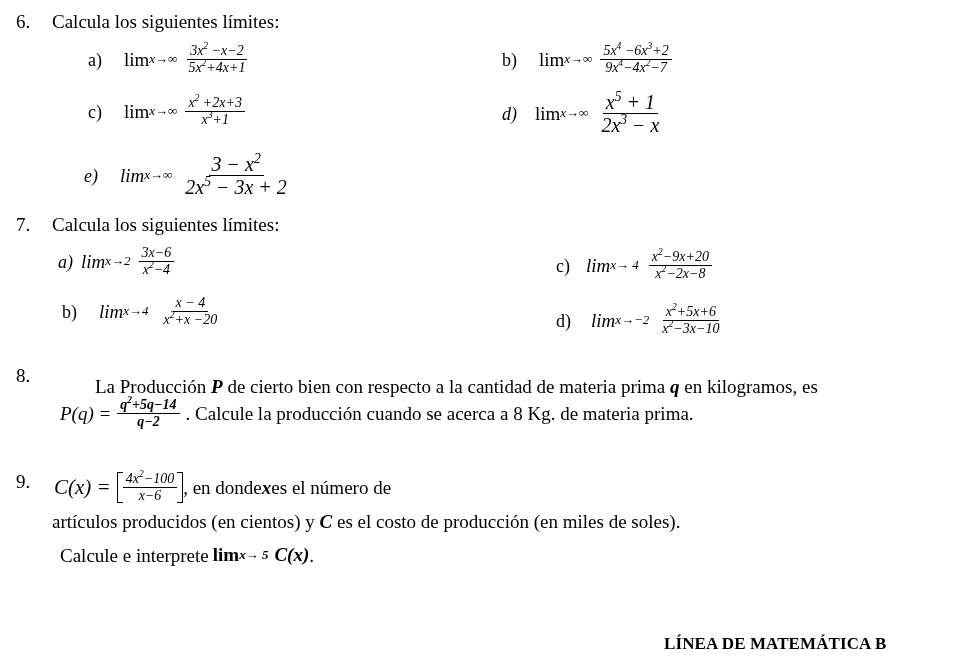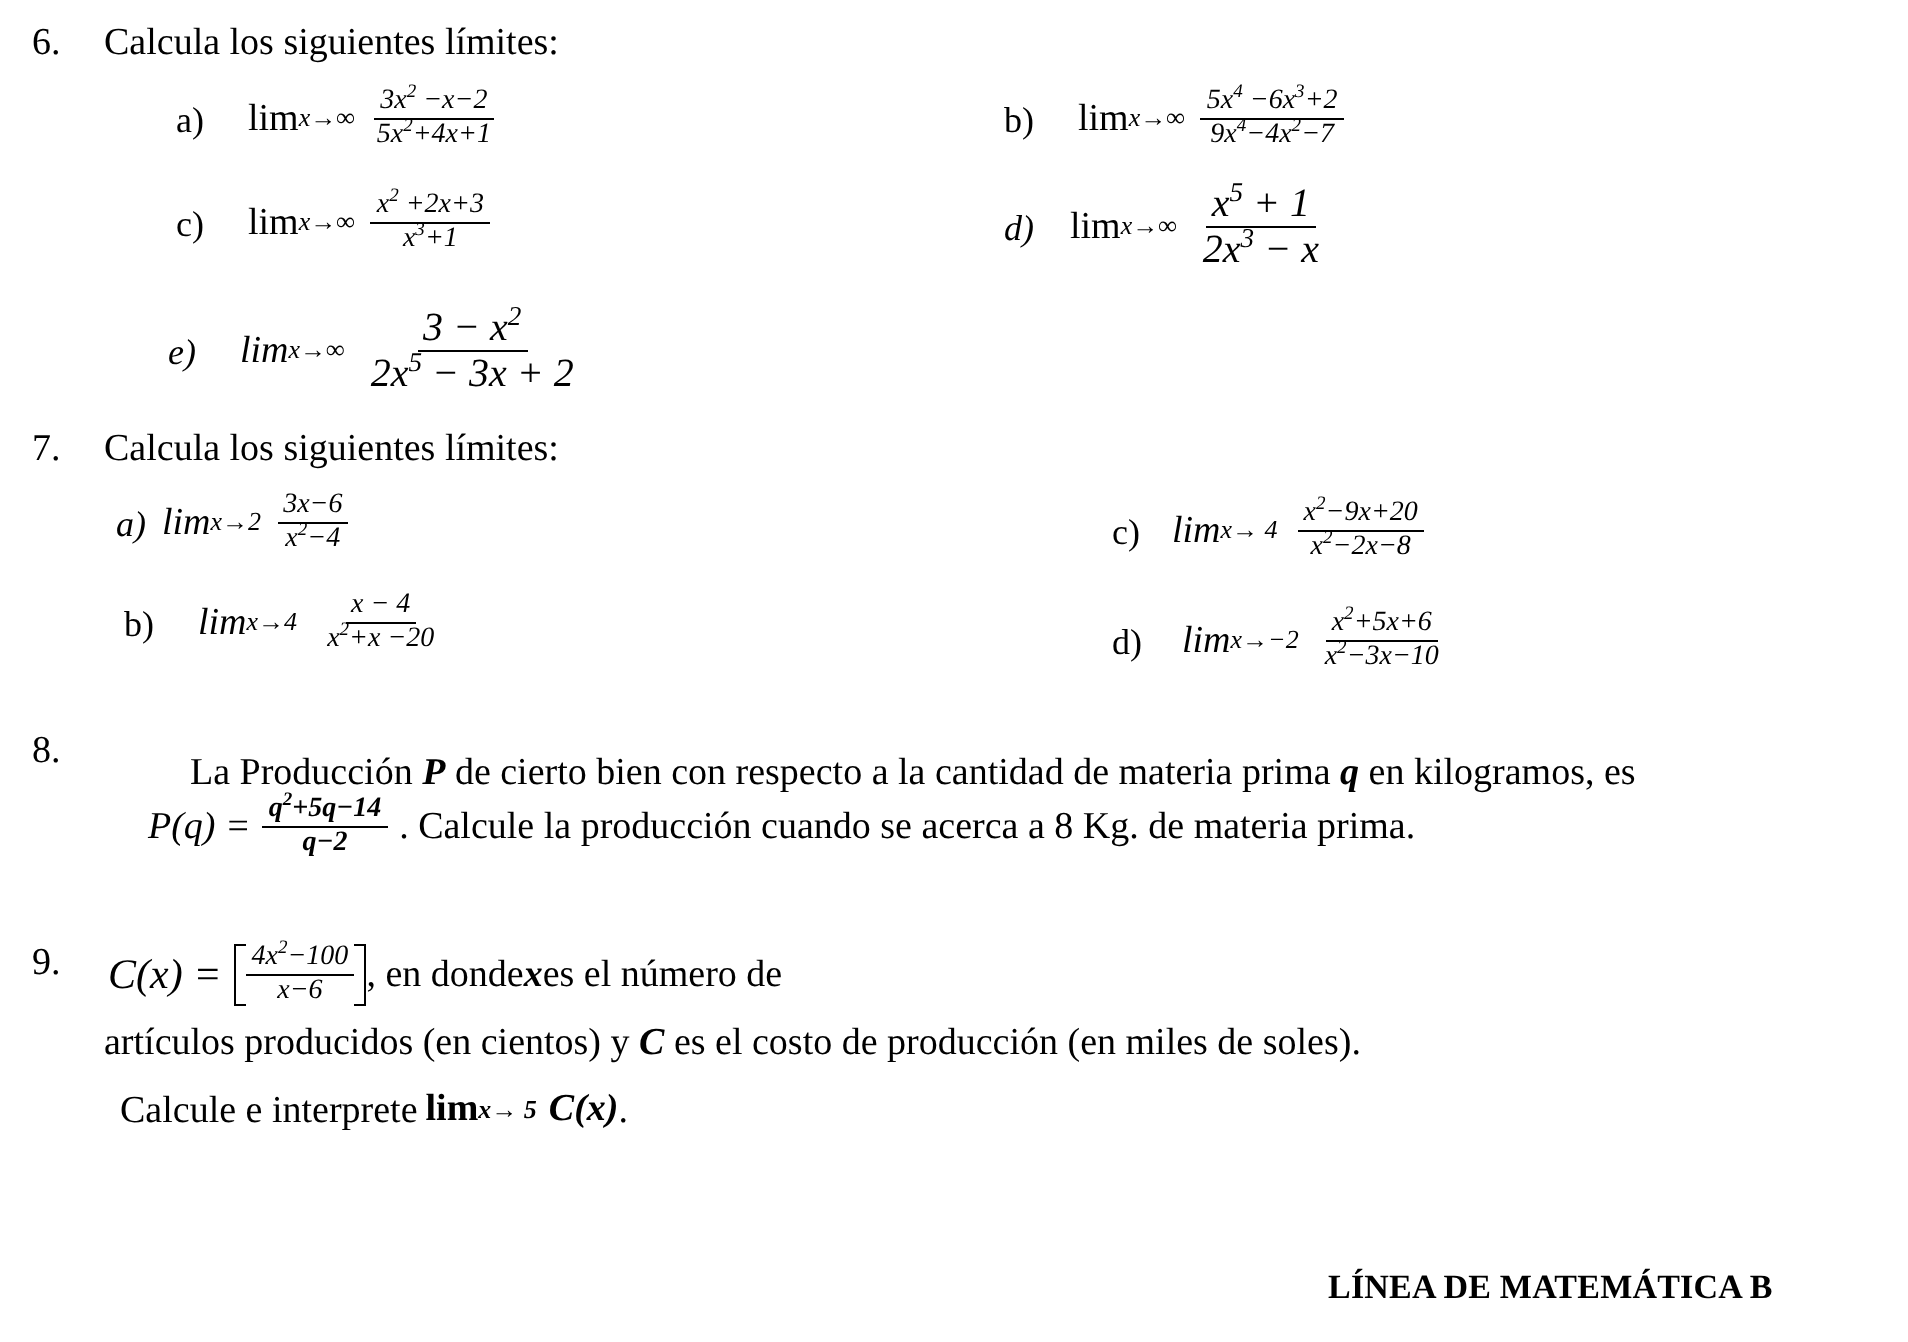--- a/index.html
+++ b/index.html
@@ -237,21 +237,21 @@
       <span class="den">x<sup class="e">2</sup>−3x−10</span>
     </span>
   </div>
 
   <div class="abs item-num" style="left:16px; top:366px;">8.</div>
 
   <div class="abs body-text" style="left:52px; top:377px;margin-left:43px;">
     <span>La Producción </span><span class="mi mb">P</span><span> de cierto bien con respecto a la cantidad de materia prima </span><span class="mi mb">q</span><span> en kilogramos, es</span>
   </div>
 
-  <div class="abs mathrow" style="left:74px; top:398px;">
+  <div class="abs mathrow" style="left:60px; top:398px;">
     <span class="mi" style="font-size:19px; margin-right:6px;">P(q) =</span>
     <span class="frac f-sm mi mb">
       <span class="num">q<sup class="e">2</sup>+5q−14</span>
       <span class="den">q−2</span>
     </span>
     <span class="body-text" style="margin-left:6px;">. Calcule la producción cuando se acerca a 8 Kg. de materia prima.</span>
   </div>
 
   <div class="abs item-num" style="left:16px; top:472px;">9.</div>
 

